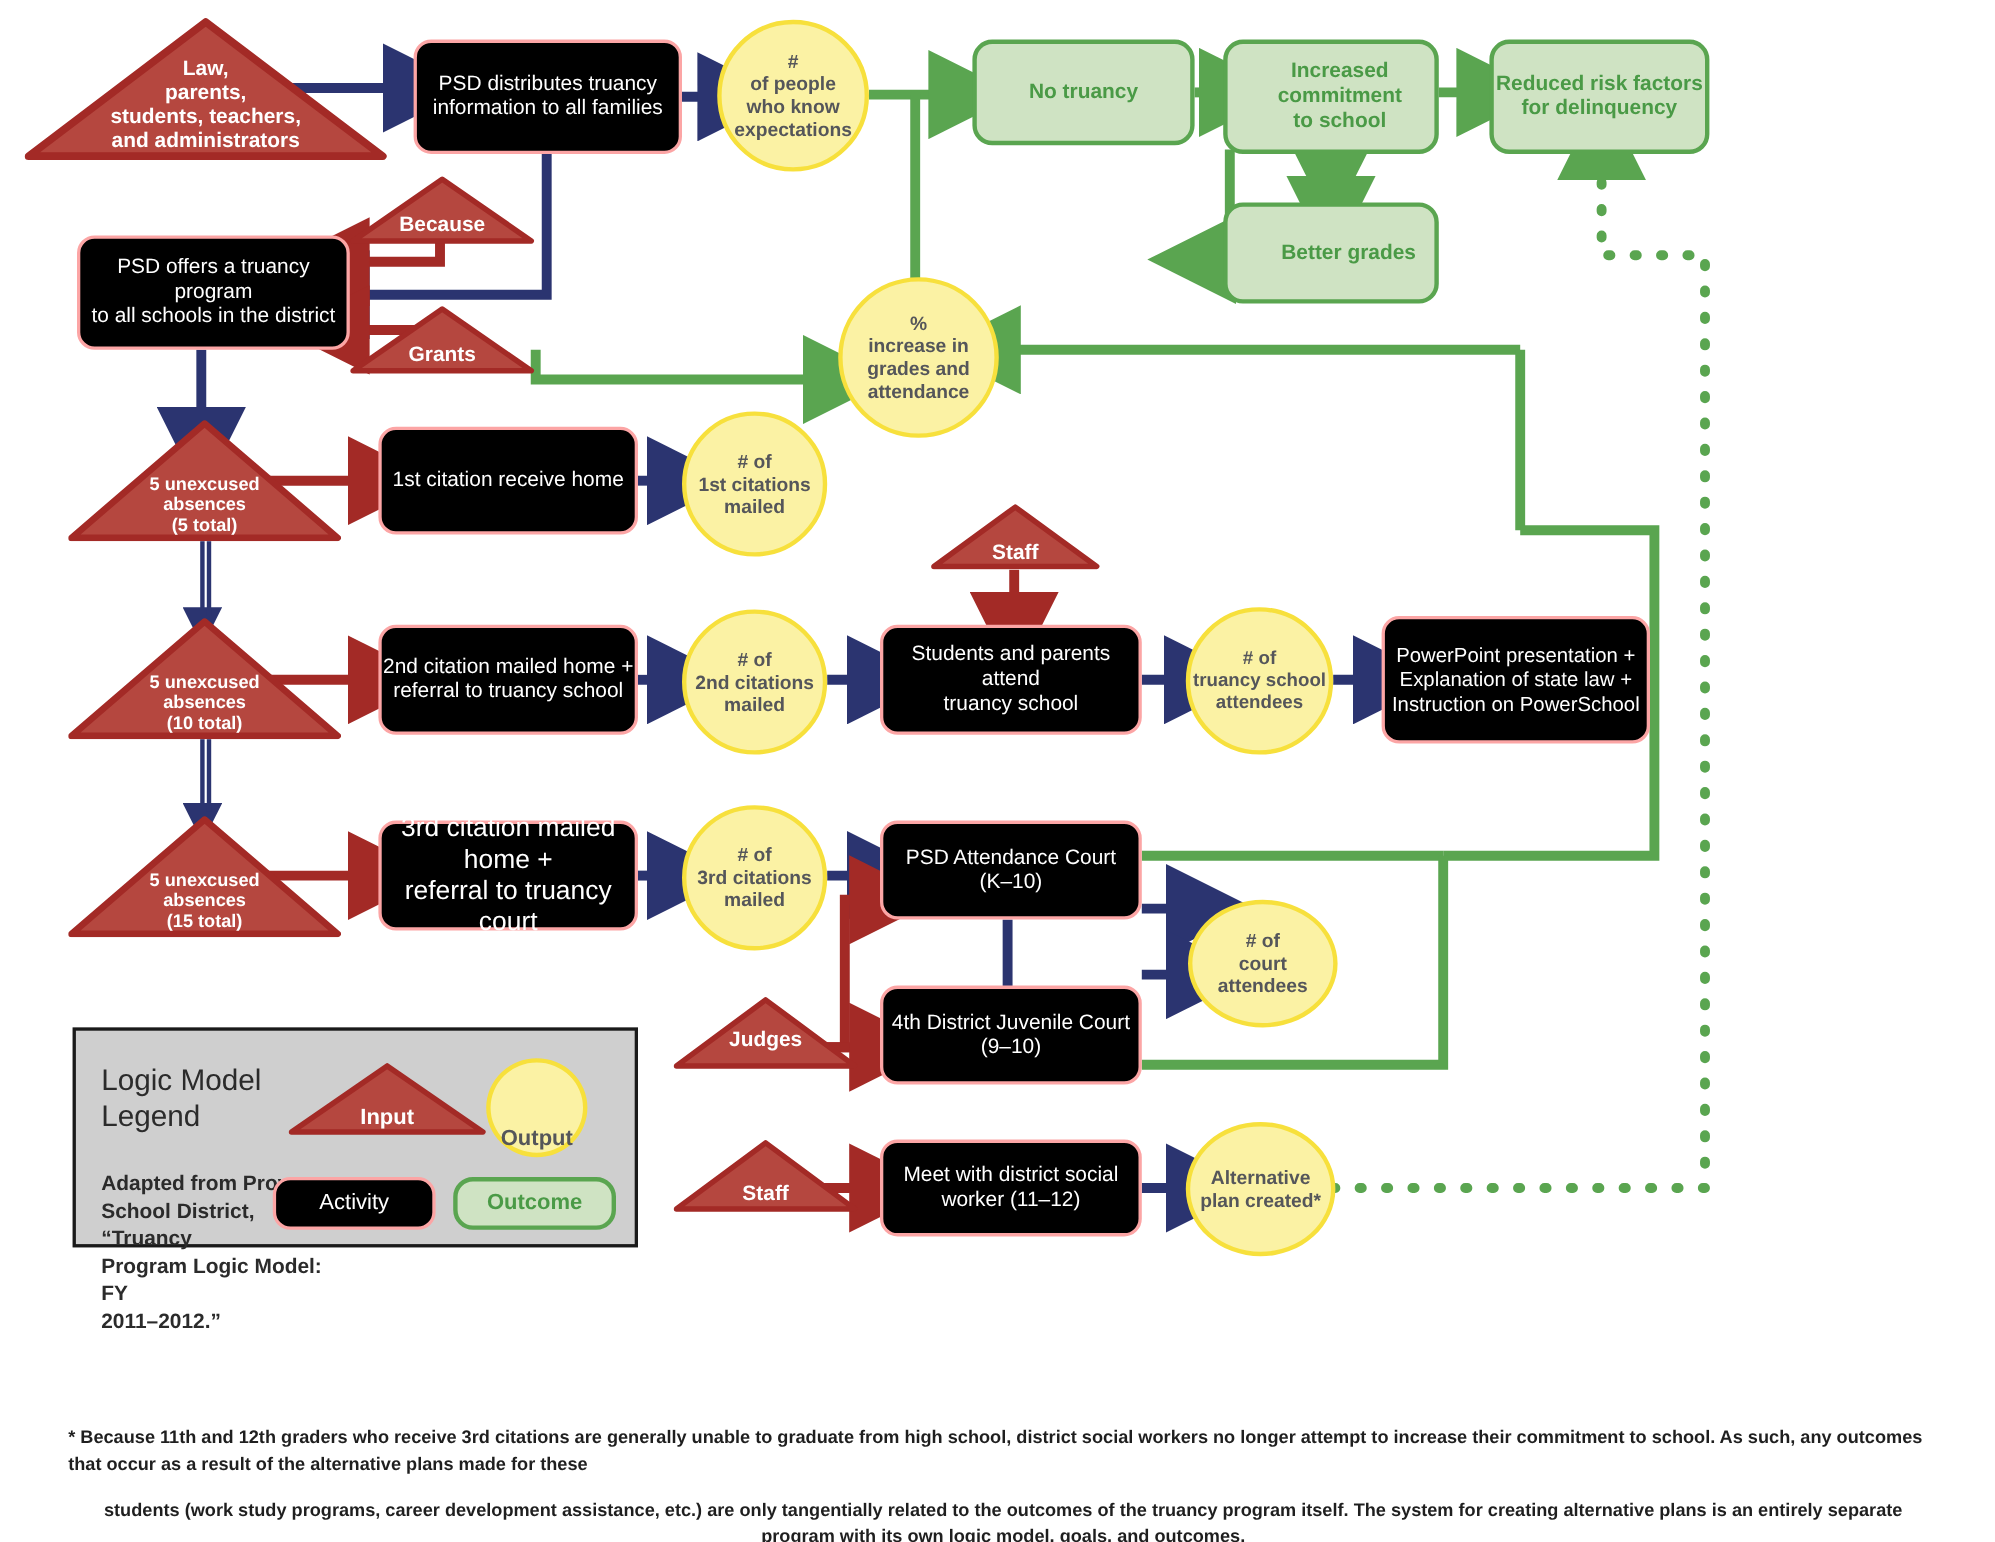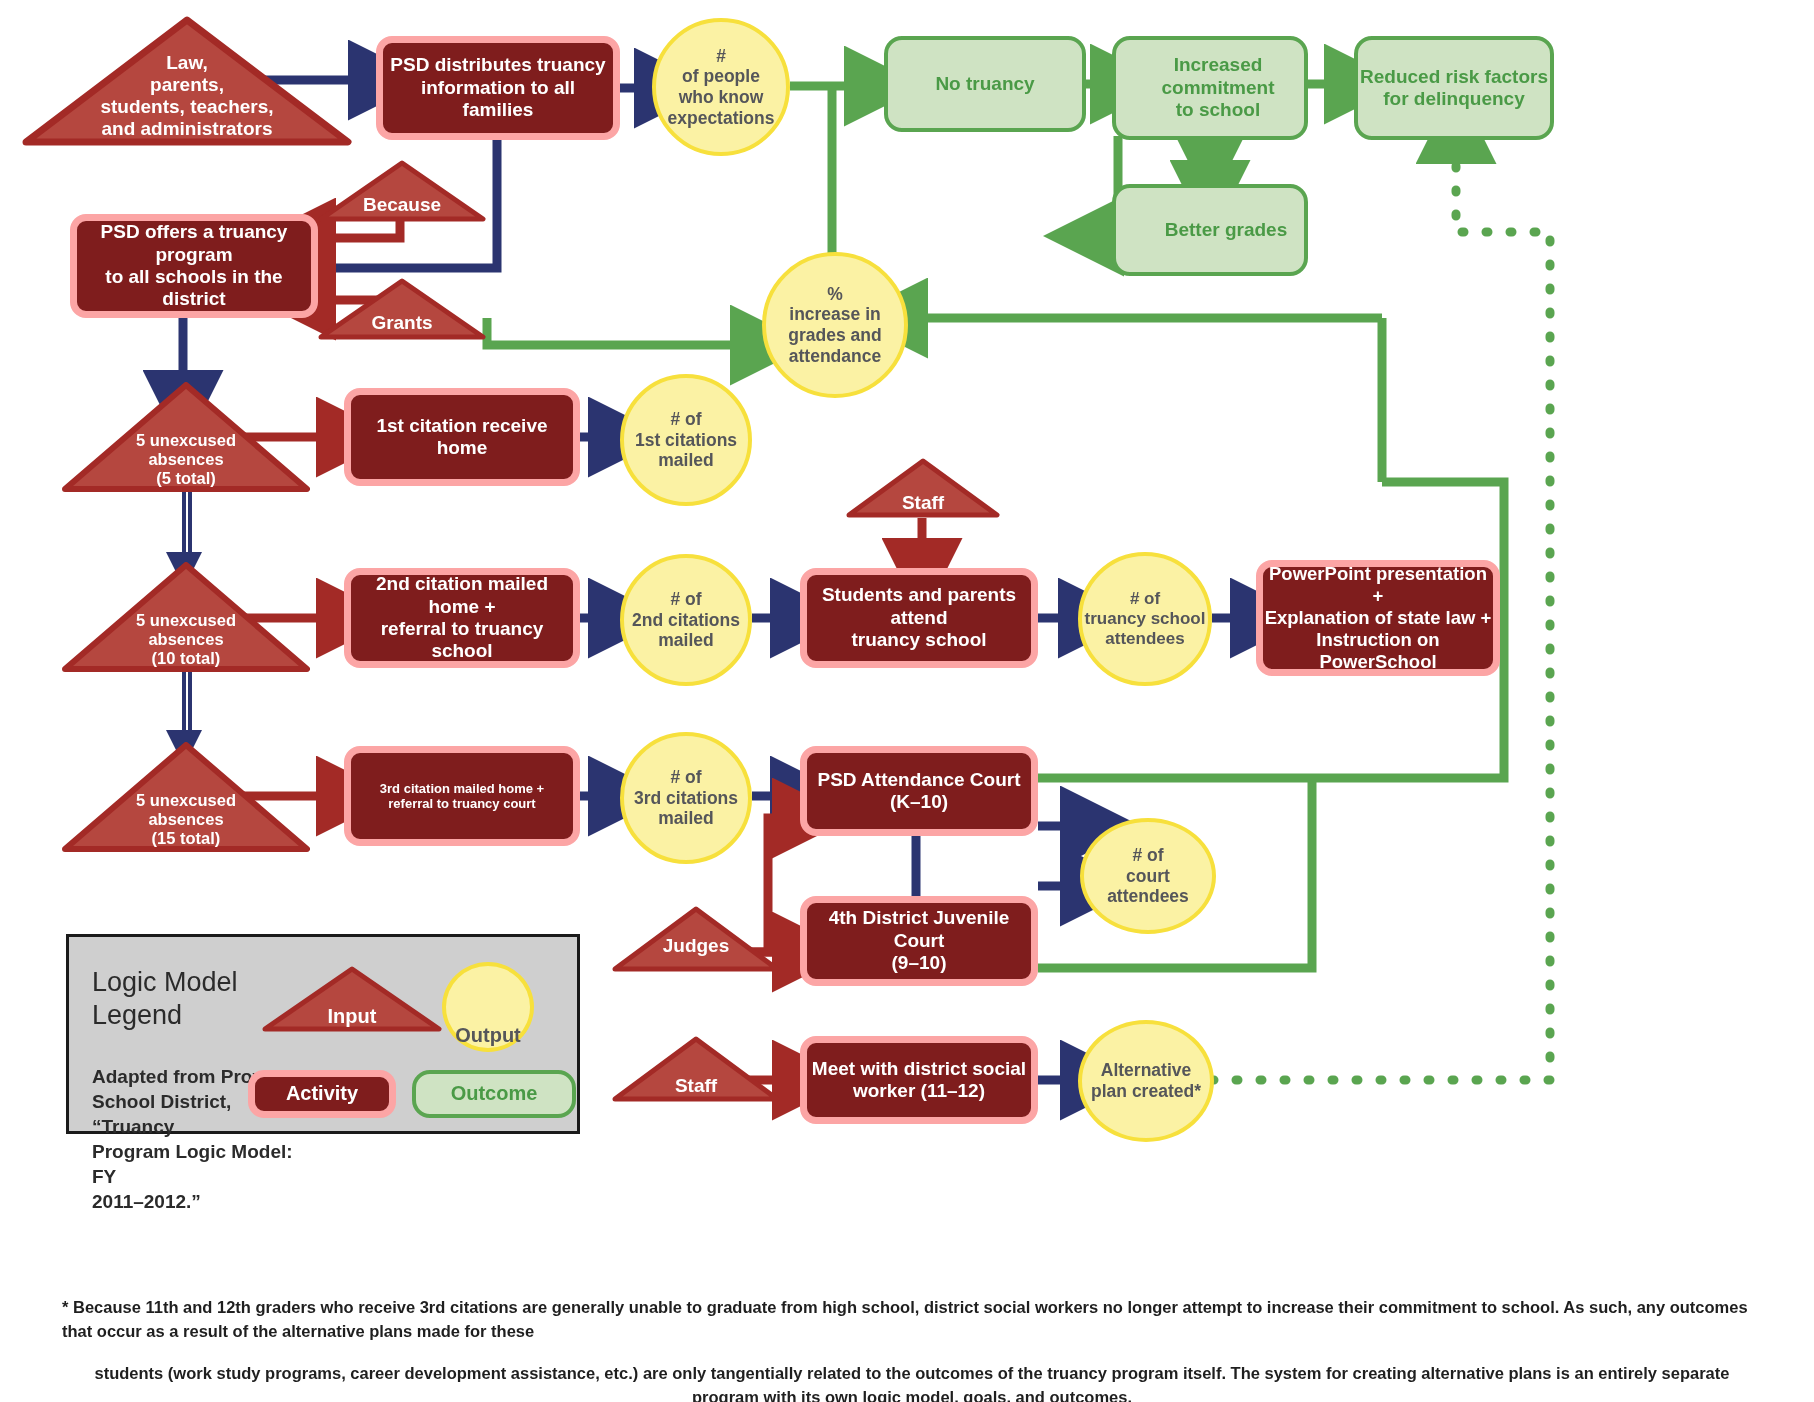--- a/index.html
+++ b/index.html
@@ -3,21 +3,21 @@
 <meta charset="utf-8">
 <style>
   html,body{margin:0;padding:0;background:#fff;}
   body{font-family:"Liberation Sans", sans-serif;}
   #stage{position:relative;width:1814px;height:1402px;overflow:hidden;background:#ffffff;}
   svg#wires{position:absolute;left:0;top:0;width:1814px;height:1402px;pointer-events:none;}
 
   .node{position:absolute;box-sizing:border-box;display:flex;align-items:center;justify-content:center;text-align:center;line-height:1.18;}
 
   
-  .activity{background:#7f1d1d;border:7px solid #fca5a5;border-radius:16px;color:#ffffff;font-weight:bold;
+  .activity{background:#000000;border:3px solid #fca5a5;border-radius:16px;color:#ffffff;font-weight:normal;
             box-shadow:0 0 0 0 rgba(0,0,0,0);}
   
   .outcome{background:#cfe3c3;border:4px solid #5aa550;border-radius:18px;color:#4a9a46;font-weight:bold;}
   
   .output{background:#fbf2a4;border:4px solid #f7e03c;border-radius:50%;color:#55565a;font-weight:bold;}
   
   .input-tri{position:absolute;display:flex;align-items:flex-end;justify-content:center;}
   .input-tri .tri{position:absolute;left:0;top:0;width:100%;height:100%;}
   .input-tri .lbl{position:relative;color:#ffffff;font-weight:bold;text-align:center;width:100%;z-index:2;}
 
@@ -208,21 +208,21 @@
 
   <div class="node activity" style="left:344px;top:388px;width:236px;height:98px;font-size:19px;">
     <span style="white-space:pre-line;">1st citation receive home</span>
   </div>
 
   <div class="node activity" style="left:344px;top:568px;width:236px;height:100px;font-size:19px;">
     <span style="white-space:pre-line;">2nd citation mailed home +
 referral to truancy school</span>
   </div>
 
-  <div class="node activity" style="left:344px;top:746px;width:236px;height:100px;font-size:13px;">
+  <div class="node activity" style="left:344px;top:746px;width:236px;height:100px;font-size:24px;">
     <span style="white-space:pre-line;">3rd citation mailed home +
 referral to truancy court</span>
   </div>
 
   <div class="node activity" style="left:800px;top:568px;width:238px;height:100px;font-size:19px;">
     <span style="white-space:pre-line;">Students and parents attend
 truancy school</span>
   </div>
 
   <div class="node activity" style="left:1256px;top:560px;width:244px;height:116px;font-size:18.5px;">
@@ -332,20 +332,20 @@
   </div>
 
   <div class="node output" style="left:442px;top:962px;width:92px;height:90px;font-size:20px;align-items:flex-end;">
     <span>Output</span>
   </div>
 
   <div class="node activity" style="left:248px;top:1070px;width:148px;height:48px;font-size:20px;">
     <span>Activity</span>
   </div>
 
-  <div class="node outcome" style="left:412px;top:1070px;width:164px;height:48px;font-size:20px;">
+  <div class="node outcome" style="left:412px;top:1070px;width:148px;height:48px;font-size:20px;">
     <span>Outcome</span>
   </div>
 
   <div class="footnote" style="left:62px;top:1296px;width:1700px;">* Because 11th and 12th graders who receive 3rd citations are generally unable to graduate from high school, district social workers no longer attempt to increase their commitment to school. As such, any outcomes that occur as a result of the alternative plans made for these</div>
   <div class="footnote" style="left:62px;top:1362px;width:1700px;text-align:center;">students (work study programs, career development assistance, etc.) are only tangentially related to the outcomes of the truancy program itself.  The system for creating alternative plans is an entirely separate program with its own logic model, goals, and outcomes.</div>
 
 </div>
 
 </body></html>

